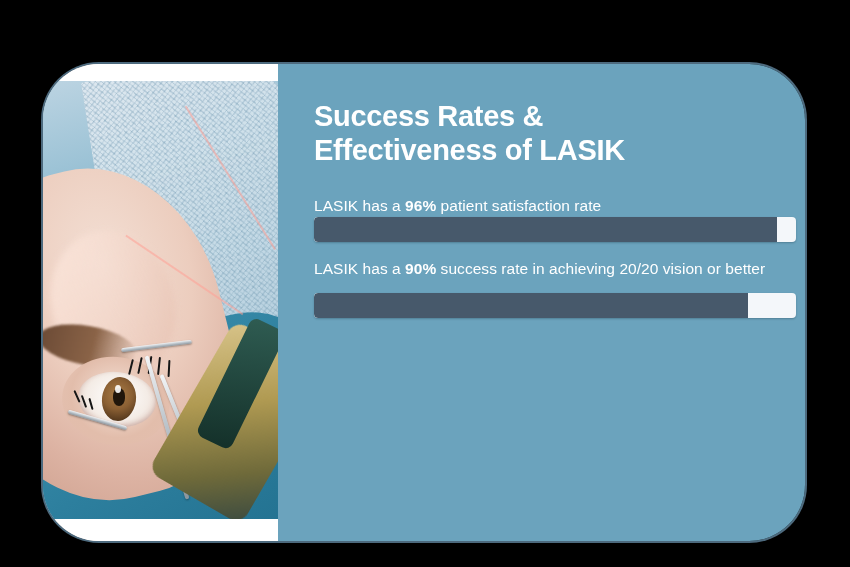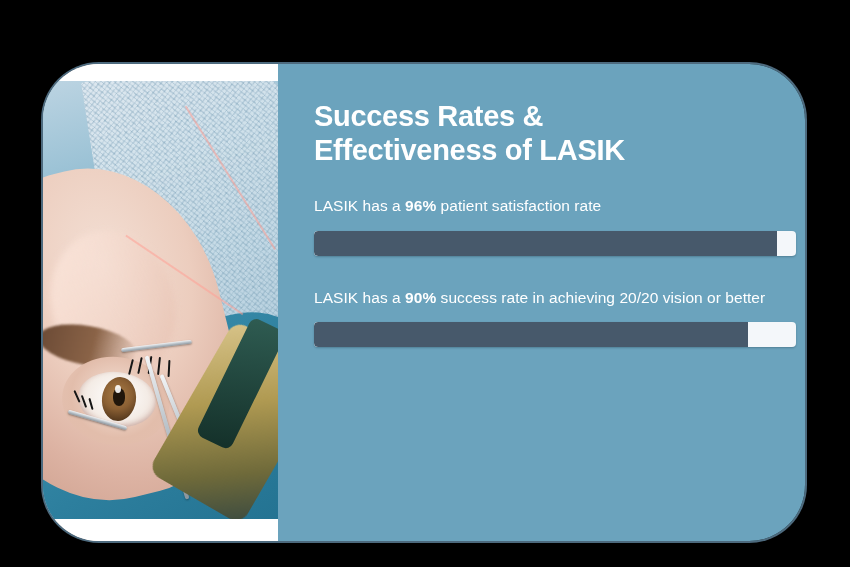--- a/index.html
+++ b/index.html
@@ -336,30 +336,30 @@
     </div>
 
     <div class="content-panel">
 
       <div class="title">Success Rates &amp;
 Effectiveness of LASIK</div>
 
       <div class="stats">
 
         <div class="stat-row" style="margin-bottom:0;">
-          <div class="stat-text" style="margin-bottom:14px;">
+          <div class="stat-text" style="">
             <span>LASIK has a </span><b>96%</b><span> patient satisfaction rate</span>
           </div>
           <div class="bar-track">
             <div class="bar-fill" style="width:96%;"></div>
           </div>
         </div>
 
 
-        <div class="stat-row" style="margin-top:31px;">
+        <div class="stat-row" style="margin-top:16px;">
           <div class="stat-text" style="margin-bottom:14px;">
             <span>LASIK has a </span><b>90%</b><span> success rate in achieving 20/20 vision or better</span>
           </div>
           <div class="bar-track">
             <div class="bar-fill" style="width:90%;"></div>
           </div>
         </div>
 
       </div>
     </div>

